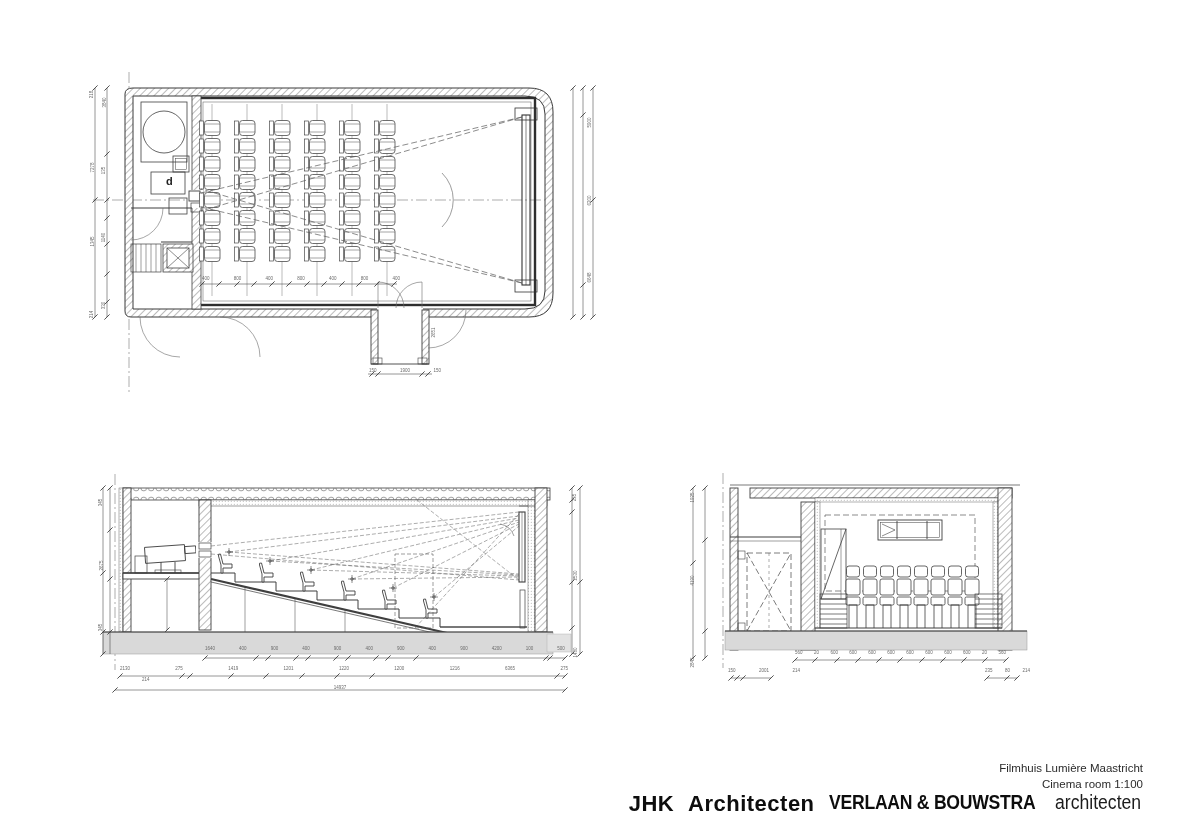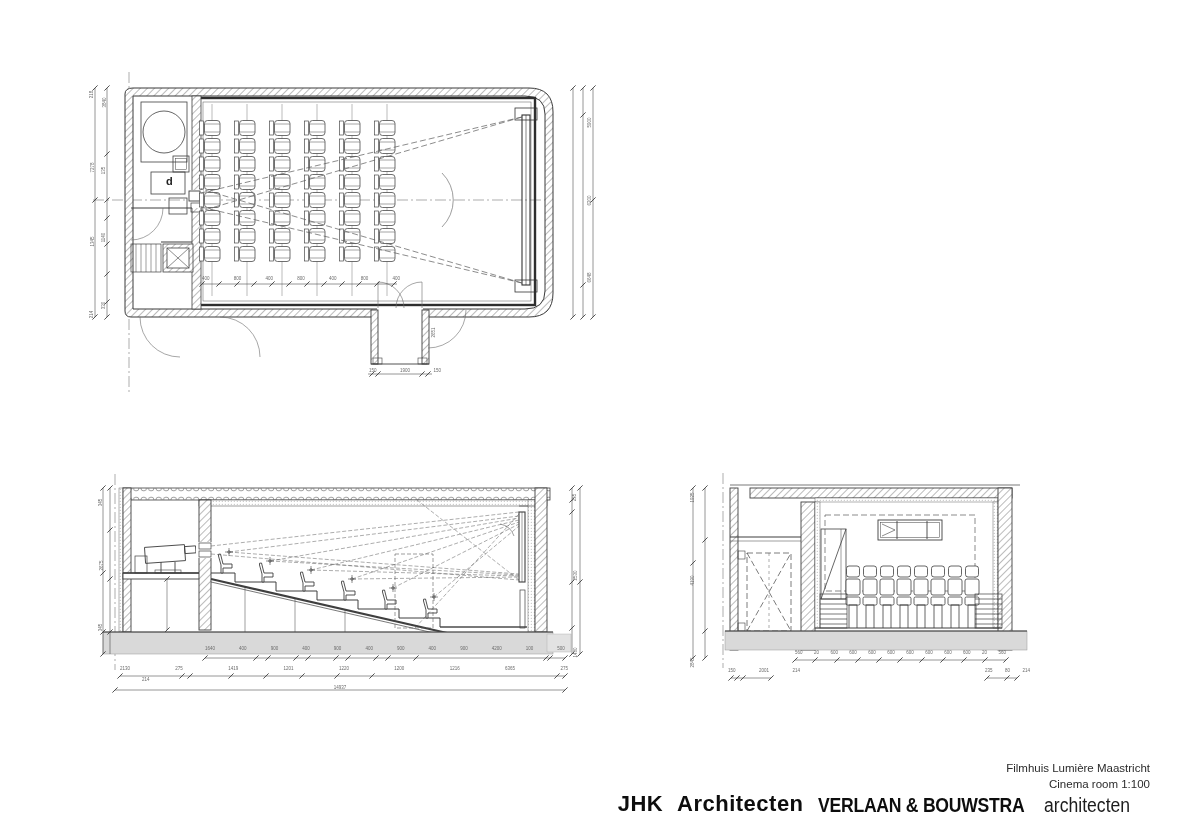--- a/index.html
+++ b/index.html
@@ -10,23 +10,23 @@
   .dimrow{position:absolute;display:flex;justify-content:space-between;
           font-size:4.5px;color:#6b6b6b;line-height:5px}
   .dimrow span{white-space:nowrap}
   .dimrow.center{justify-content:center}
   .vdim{position:absolute;display:flex;flex-direction:column;justify-content:space-between;
         align-items:center;font-size:4.5px;color:#6b6b6b;line-height:5px}
   .vdim span{transform:rotate(-90deg);white-space:nowrap}
   .tinylabel{position:absolute;font-size:4.5px;color:#6b6b6b;white-space:nowrap}
   .tinylabel.rot{transform:rotate(-90deg)}
   .d-label{position:absolute;font-size:11px;font-weight:bold;color:#222}
-  .titleblock{position:absolute;right:36px;top:760px;text-align:right;
+  .titleblock{position:absolute;right:43px;top:760px;text-align:right;
               font-size:11.5px;line-height:16px;color:#2b2b2b}
-  .logoline{position:absolute;right:44px;top:791px;display:flex;align-items:flex-end;color:#0d0d0d;white-space:nowrap}
+  .logoline{position:absolute;right:33px;top:791px;display:flex;align-items:flex-start;color:#0d0d0d;white-space:nowrap}
   .logo-jhk{font-size:22px;font-weight:bold;letter-spacing:.5px;word-spacing:8px}
   .logo-vb{font-size:20px;font-weight:bold;display:inline-block;transform:scaleX(.88);
            transform-origin:left bottom;letter-spacing:-.3px;margin-left:14px}
   .logo-suffix{font-size:20px;font-weight:normal;display:inline-block;transform:scaleX(.88);
            transform-origin:left bottom;margin-left:-8px;color:#1c1c1c}
 </style>
 </head>
 <body>
 
 <svg class="abs" style="left:85px;top:58px" width="530" height="345" viewBox="0 0 530 345">

